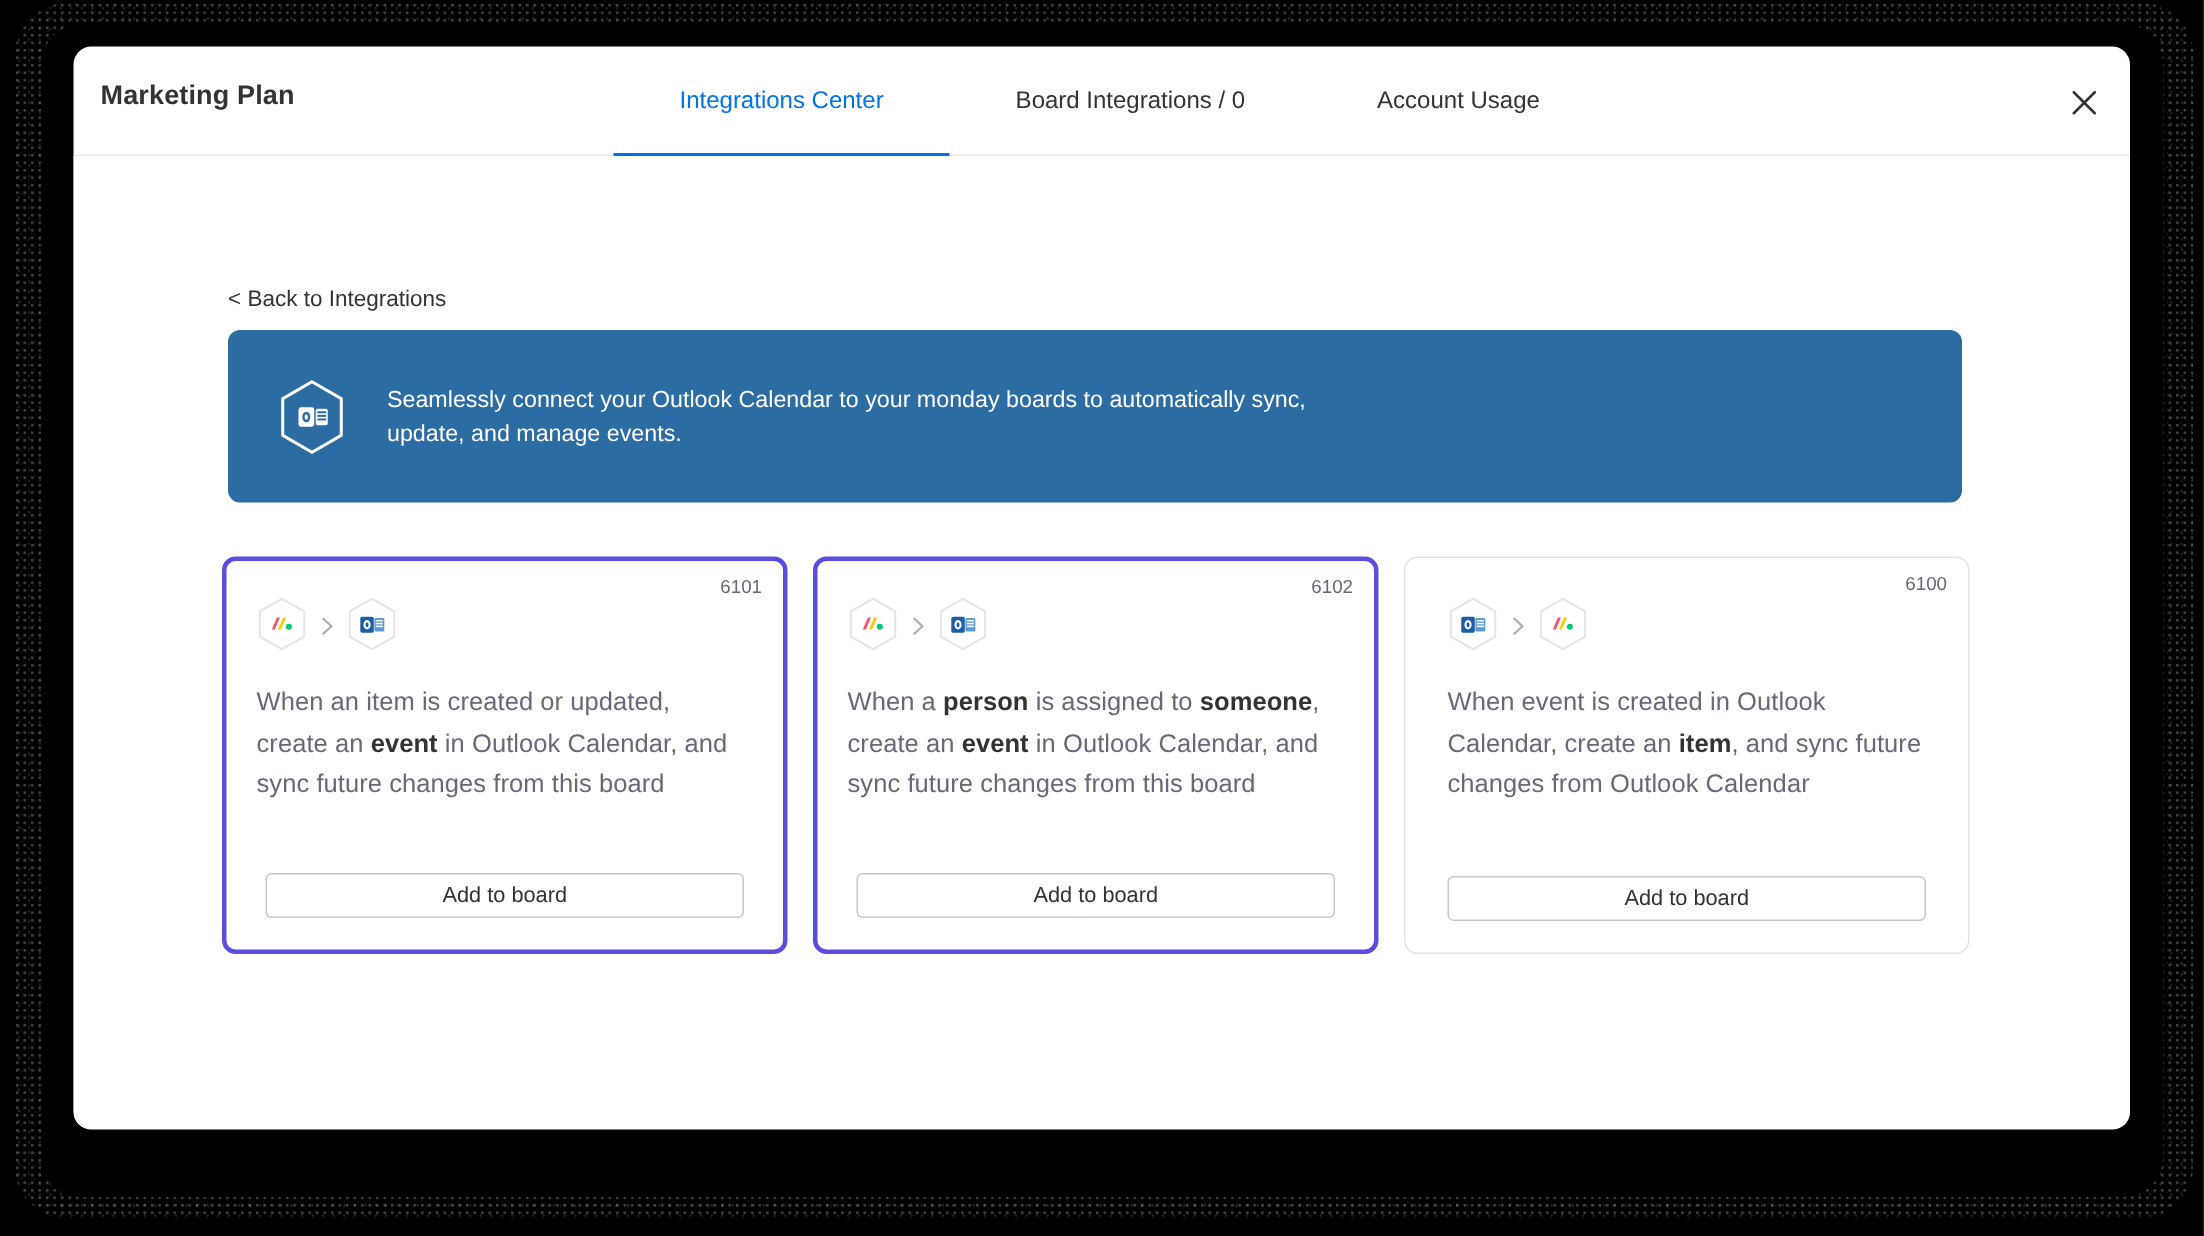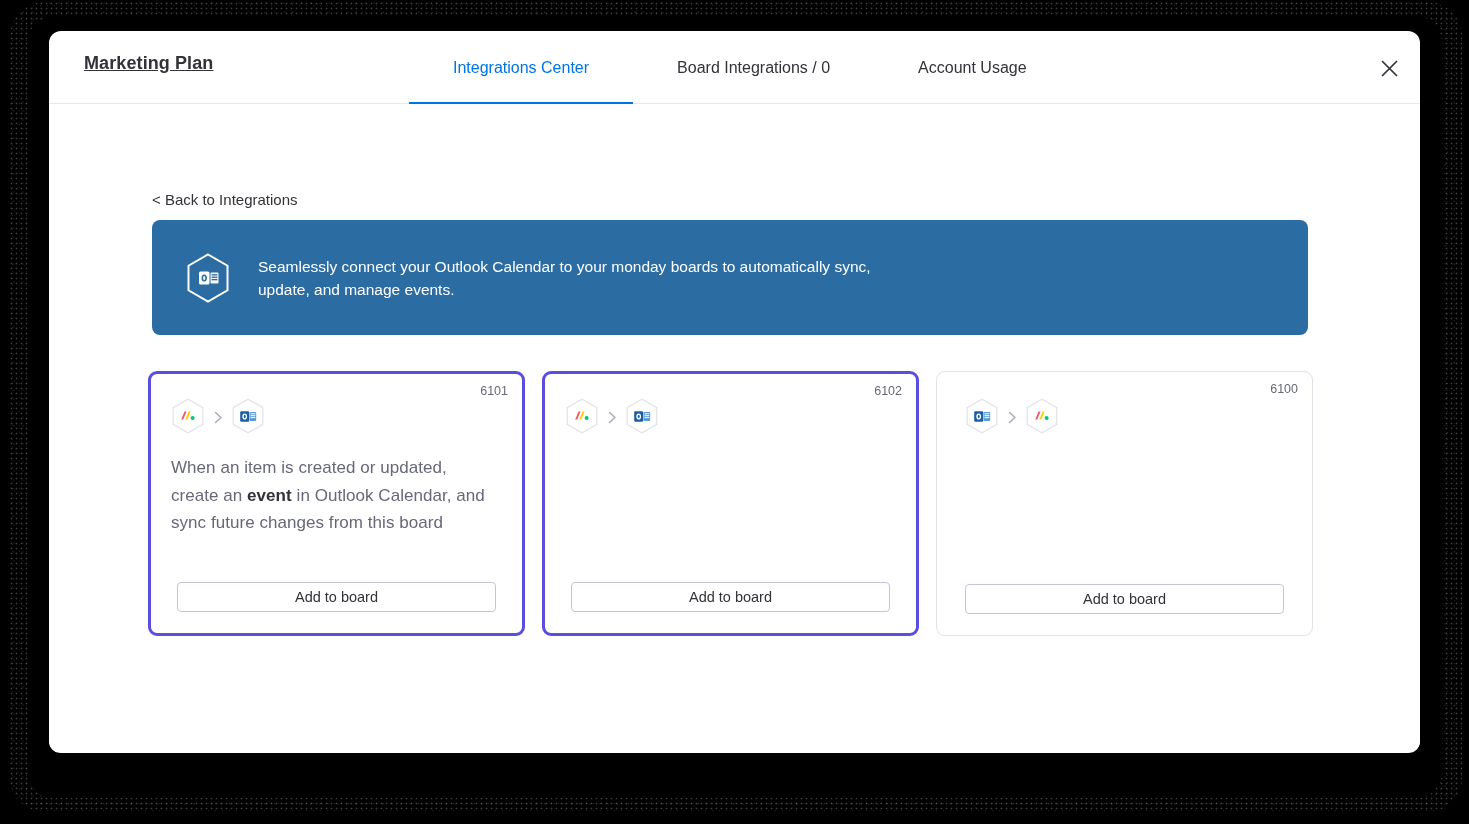--- a/index.html
+++ b/index.html
@@ -58,27 +58,26 @@
   
   .modal-header {
     position: relative;
     height: 73px;
     border-bottom: 1px solid #e6e9ef;
     display: flex;
     align-items: center;
   }
   .board-title {
     position: absolute;
-    left: 35px;
+    left: 18px;
     top: 22px;
     font-size: 18px;
     font-weight: 700;
     color: #323338;
     letter-spacing: 0.1px;
-    text-decoration: underline;
   }
   .tabs {
     position: absolute;
     left: 360px;
     top: 0;
     height: 73px;
     display: flex;
     align-items: center;
     gap: 0px;
     justify-content: center;
@@ -350,20 +349,21 @@
                 <rect x="9.2" y="13.2" width="9" height="10.6" rx="1.2" fill="#1b5da8"></rect>
                 <ellipse cx="13.7" cy="18.5" rx="2.4" ry="3.1" fill="#ffffff"></ellipse>
                 <ellipse cx="13.7" cy="18.5" rx="1.0" ry="1.7" fill="#1b5da8"></ellipse>
                 <rect x="18.6" y="14.0" width="6.6" height="9" rx="0.9" fill="#5b9bd5"></rect>
                 <rect x="19.5" y="15.3" width="4.8" height="1.0" fill="#ffffff"></rect>
                 <rect x="19.5" y="17.2" width="4.8" height="1.0" fill="#ffffff"></rect>
                 <rect x="19.5" y="19.1" width="4.8" height="1.0" fill="#ffffff"></rect>
               </svg>
             </div>
           </div>
+          <div class="card-text"><span>When a </span><b>person</b><span> is assigned to </span><b>someone</b><span>, create an </span><b>event</b><span> in Outlook Calendar, and sync future changes from this board</span></div>
           <div class="card-btn">Add to board</div>
         </div>
 
         <div class="card">
           <div class="card-id">6100</div>
           <div class="card-icons">
             <div class="hex-icon">
               <svg width="34" height="38" viewBox="0 0 34 38">
                 <polygon points="17,1.2 31.8,9.6 31.8,26.4 17,34.8 2.2,26.4 2.2,9.6" fill="#ffffff" stroke="#e3e4e8" stroke-width="1.3"></polygon>
                 <rect x="9.2" y="13.2" width="9" height="10.6" rx="1.2" fill="#1b5da8"></rect>
@@ -382,19 +382,20 @@
             </div>
             <div class="hex-icon">
               <svg width="34" height="38" viewBox="0 0 34 38">
                 <polygon points="17,1.2 31.8,9.6 31.8,26.4 17,34.8 2.2,26.4 2.2,9.6" fill="#ffffff" stroke="#e3e4e8" stroke-width="1.3"></polygon>
                 <path d="M10.2 21.6 L13.6 13.6 L15.6 13.6 L12.2 21.6 Z" fill="#f4536b"></path>
                 <path d="M14.3 21.6 L17.7 13.6 L19.7 13.6 L16.3 21.6 Z" fill="#ffcb00"></path>
                 <circle cx="21.6" cy="19.9" r="2.0" fill="#00ca72"></circle>
               </svg>
             </div>
           </div>
+          <div class="card-text"><span>When event is created in Outlook Calendar, create an </span><b>item</b><span>, and sync future changes from Outlook Calendar</span></div>
           <div class="card-btn">Add to board</div>
         </div>
 
       </div>
     </div>
   </div>
 </div>
 
 </body></html>

